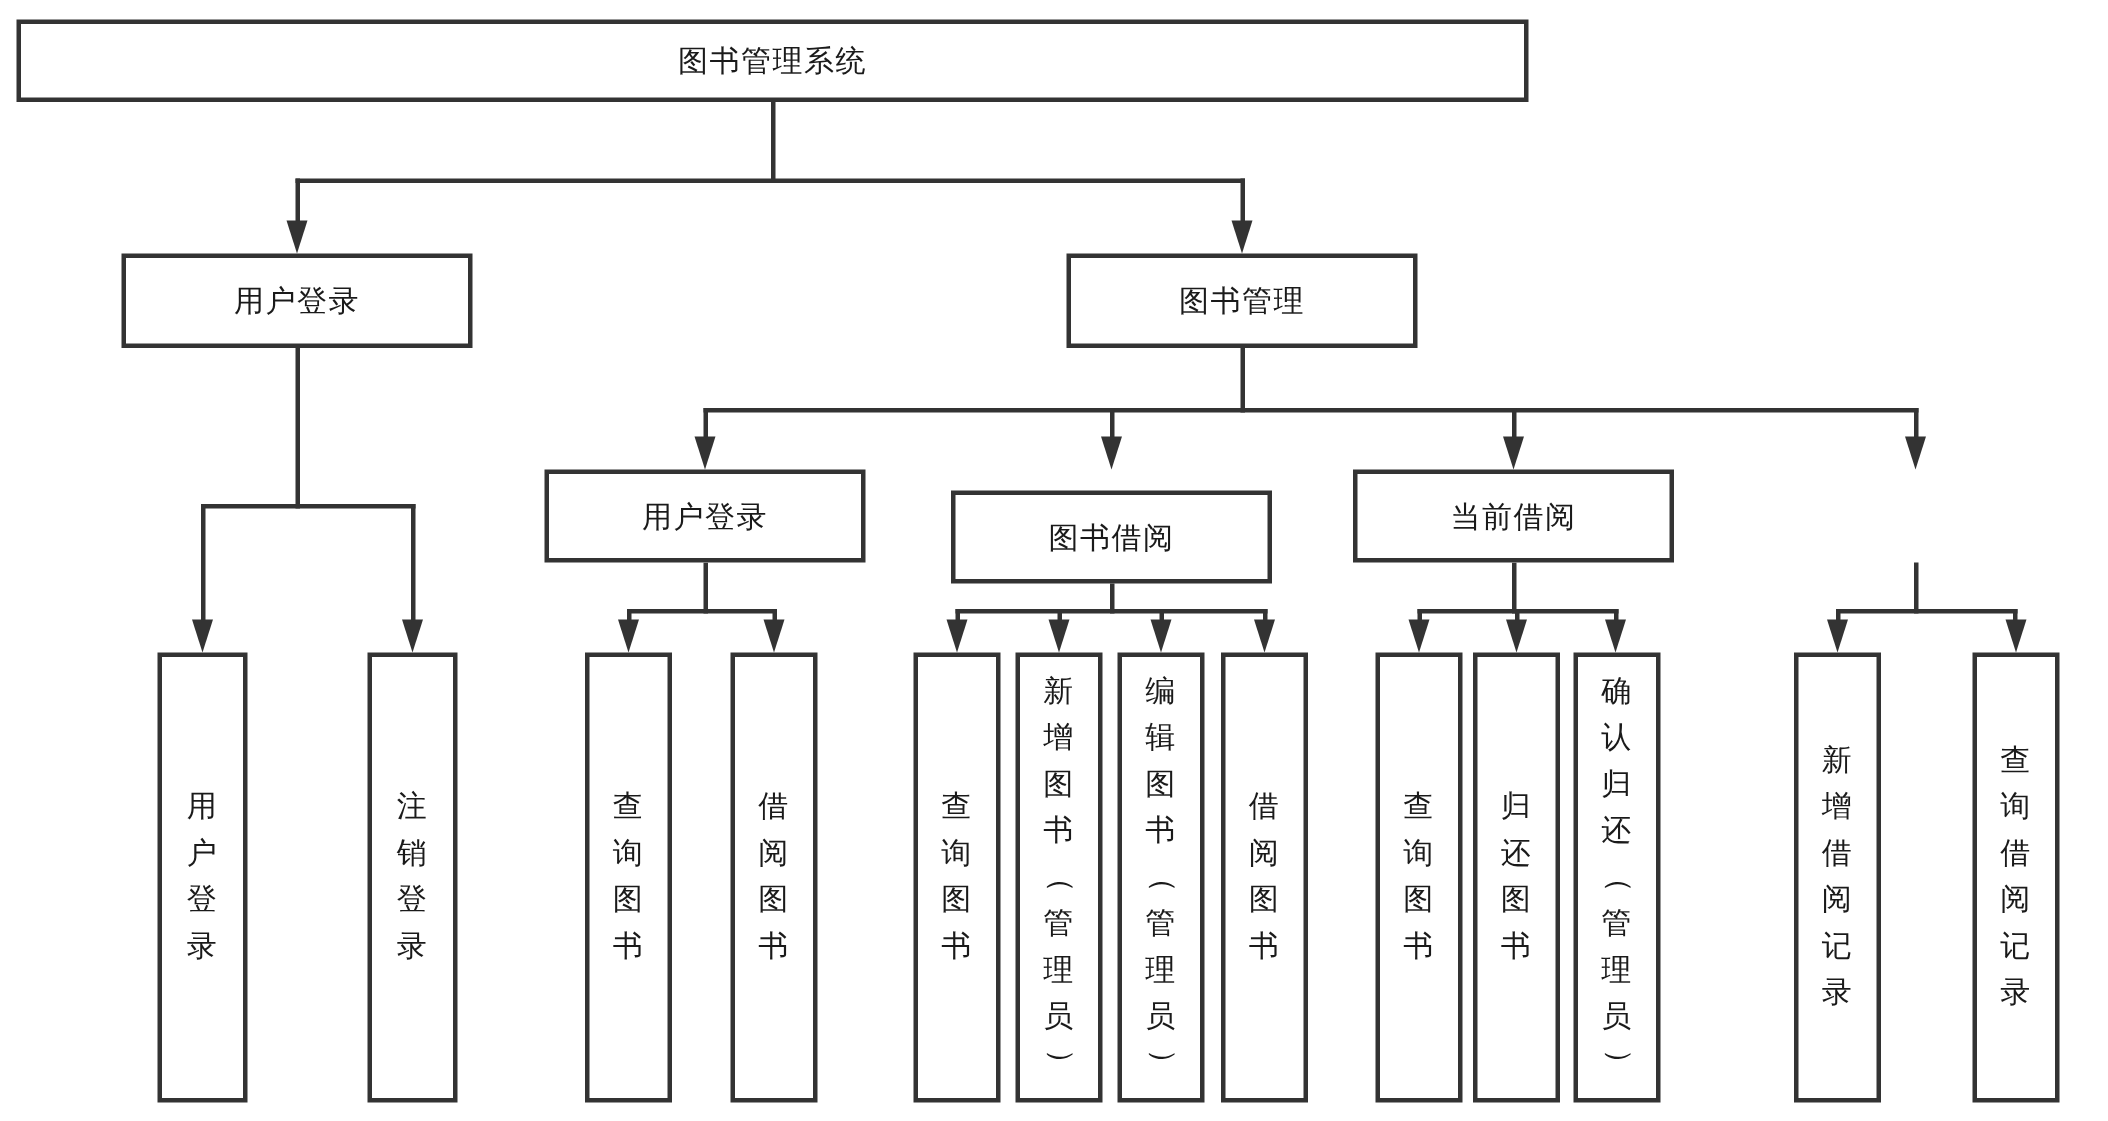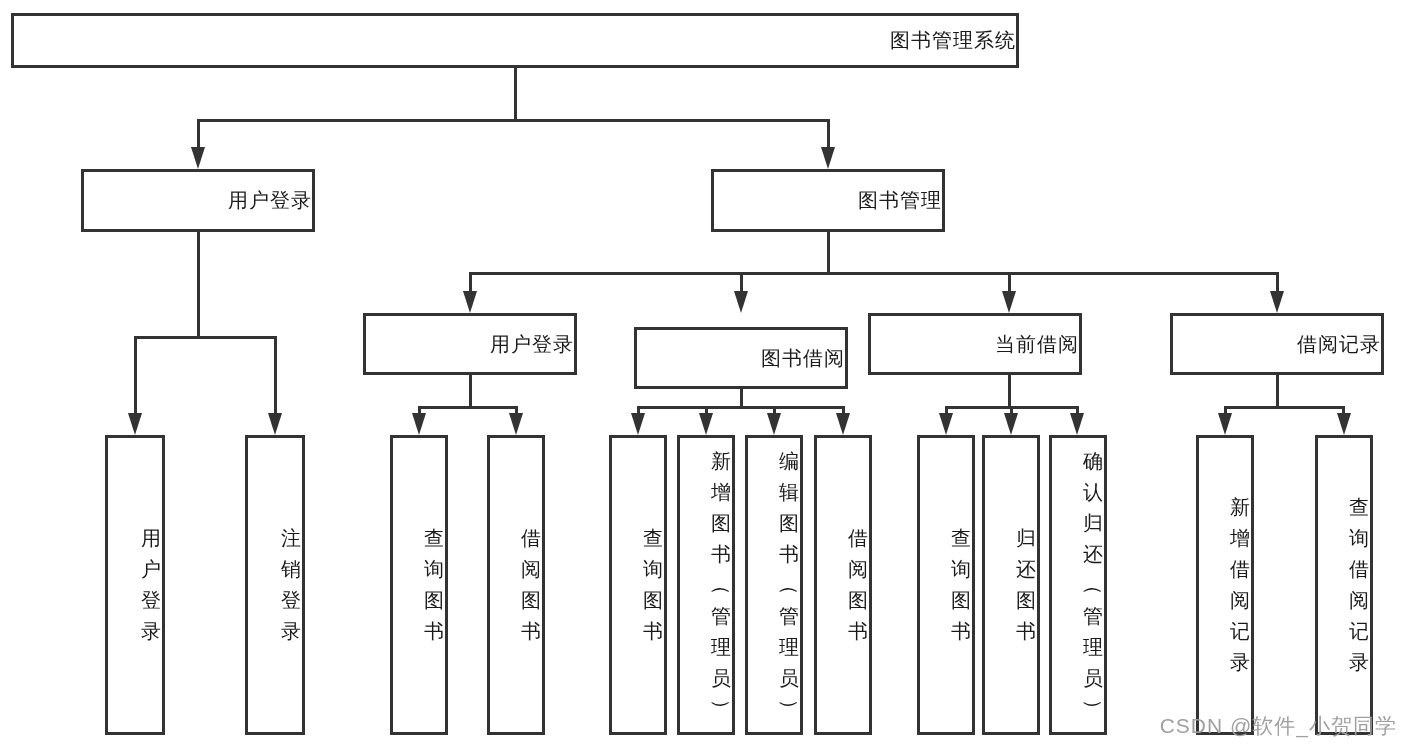--- a/index.html
+++ b/index.html
@@ -14,21 +14,21 @@
     width:1405px;height:747px;
     background:var(--bg);
     font-family:"Liberation Sans","DejaVu Sans",sans-serif;
     overflow:hidden;
   }
   .node{
     position:absolute;
     box-sizing:border-box;
     border:3px solid var(--line);
     background:#fff;
-    display:flex;align-items:center;justify-content:flex-end;
+    display:flex;align-items:center;justify-content:center;
     color:var(--text);
     font-size:20px;
     letter-spacing:1px;
     z-index:2;
   }
   .leaf{z-index:2;}
   .vtext{
     display:flex;flex-direction:column;
     align-items:center;justify-content:center;
     height:100%;
@@ -68,25 +68,22 @@
   <div class="node" style="left:711px;top:169px;width:234px;height:63px">
     <span>图书管理</span>
   </div>
 
   <div class="node" style="left:363px;top:313px;width:214px;height:62px">
     <span>用户登录</span>
   </div>
   <div class="node" style="left:634px;top:327px;width:214px;height:62px">
     <span>图书借阅</span>
   </div>
-  <div class="node" style="left:868px;top:313px;width:214px;height:62px">
+  <div class="node" style="left:902px;top:313px;width:214px;height:62px">
     <span>当前借阅</span>
-  </div>
-  <div class="node" style="left:1170px;top:313px;width:214px;height:62px">
-    <span>借阅记录</span>
   </div>
 
   <div class="node leaf" style="left:105px;top:435px;width:60px;height:300px">
     <span class="vtext">
         <span>用</span>
         <span>户</span>
         <span>登</span>
         <span>录</span>
       </span>
   </div>
@@ -262,15 +259,14 @@
   <i class="arr" style="left:1004px;top:413px"></i>
   <i class="arr" style="left:1070px;top:413px"></i>
 
   <i class="vl" style="left:1276px;top:375px;height:34px"></i>
   <i class="hl" style="left:1224px;top:406px;width:121px"></i>
   <i class="vl" style="left:1224px;top:406px;height:15px"></i>
   <i class="vl" style="left:1342px;top:406px;height:15px"></i>
   <i class="arr" style="left:1218px;top:413px"></i>
   <i class="arr" style="left:1337px;top:413px"></i>
 
-  <div class="watermark">CSDN @软件_小贺同学</div>
 
 </div>
 
 </body></html>

